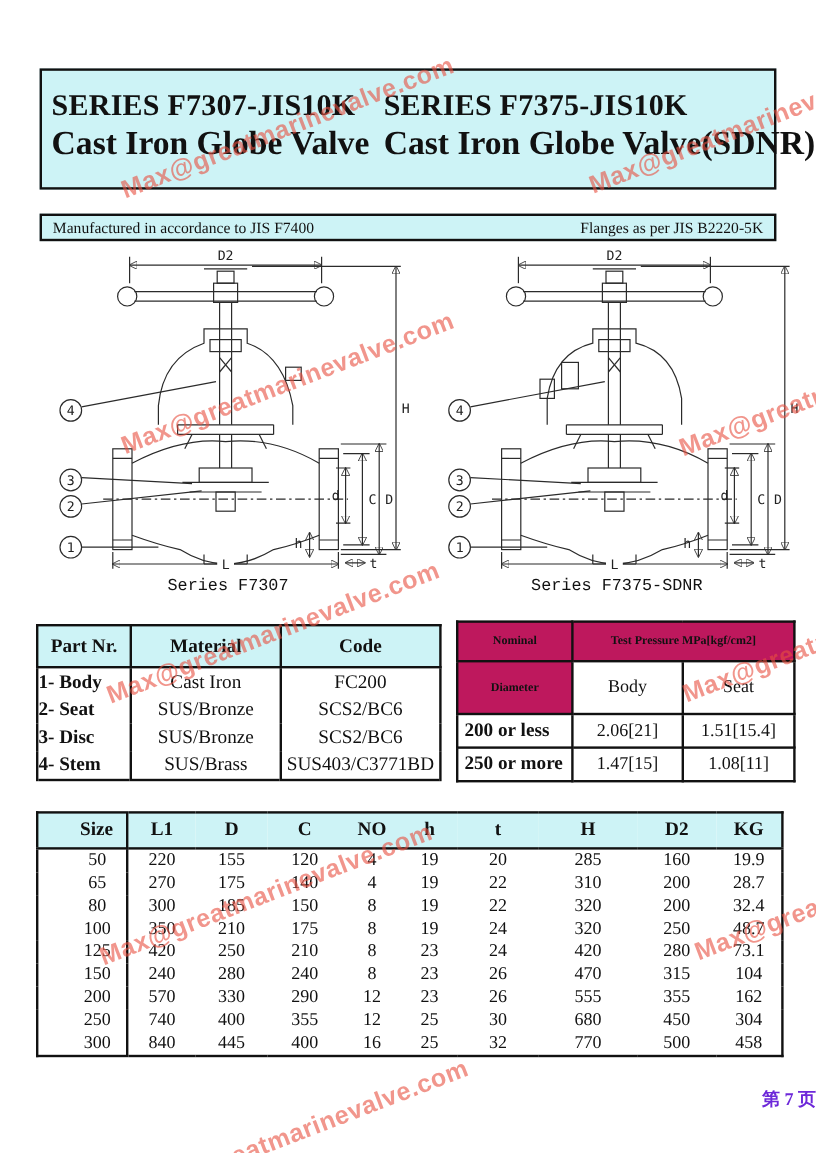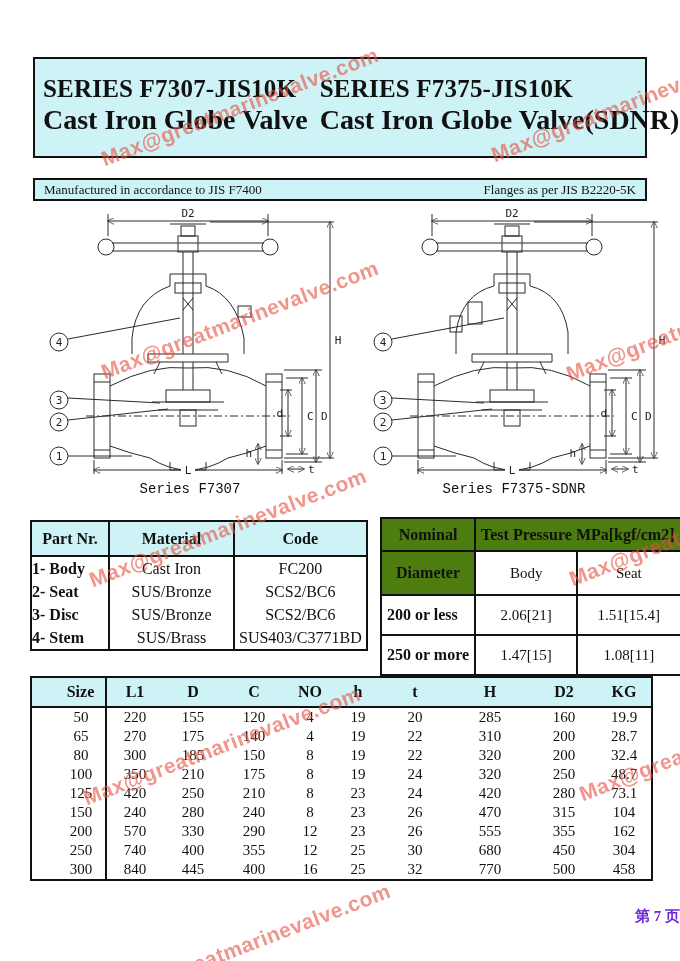--- a/index.html
+++ b/index.html
@@ -56,24 +56,24 @@
   .parts-table tbody td:first-child { font-weight:bold; text-align:left; padding-left:0; }
 
   
   .pressure-table {
     position:absolute; left:380px; top:517px; border-collapse:collapse;
     border:2px solid #111; background:#fff; table-layout:fixed;
   }
   .pressure-table th, .pressure-table td {
     border:2px solid #111; font-size:15px; padding:0 5px; text-align:center; white-space:nowrap;
   }
-  .pressure-table th.hdr { background:#4d7c0f; font-weight:bold; font-size:16px; }
+  .pressure-table th.hdr { background:#be185d; font-weight:bold; font-size:10px; }
   .pressure-table tr.r1 { height:33px; }
   .pressure-table tr.r2 { height:44px; }
-  .pressure-table tbody[data-rows] tr { height:40px; }
+  .pressure-table tbody[data-rows] tr { height:28px; }
   .pressure-table tbody[data-rows] td:first-child { font-weight:bold; text-align:left; font-size:16px; }
 
   
   .dim-table {
     position:absolute; left:30px; top:676px; border-collapse:collapse;
     border:2px solid #111; background:#fff; table-layout:fixed;
   }
   .dim-table th {
     background:#cdf3f6; border-bottom:2px solid #111; font-size:16px; height:26px; text-align:center;
   }

